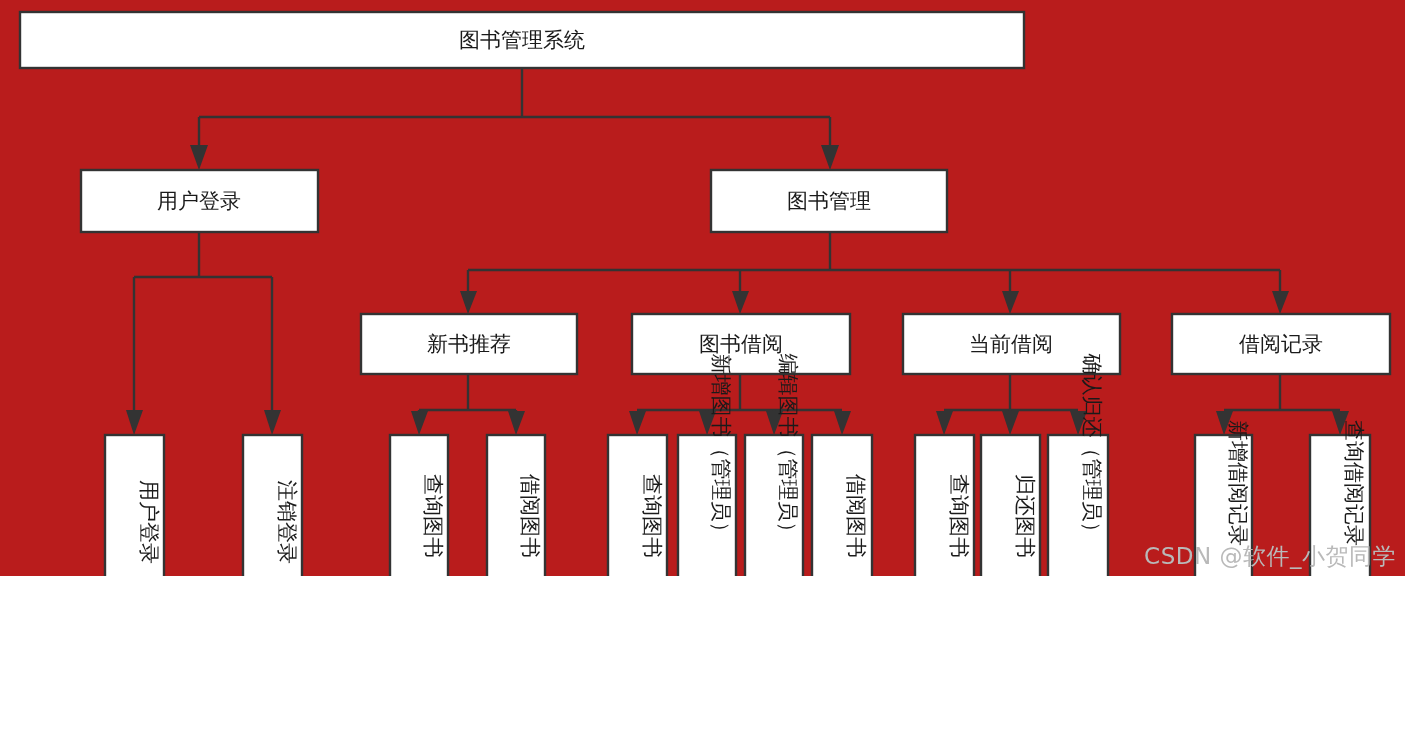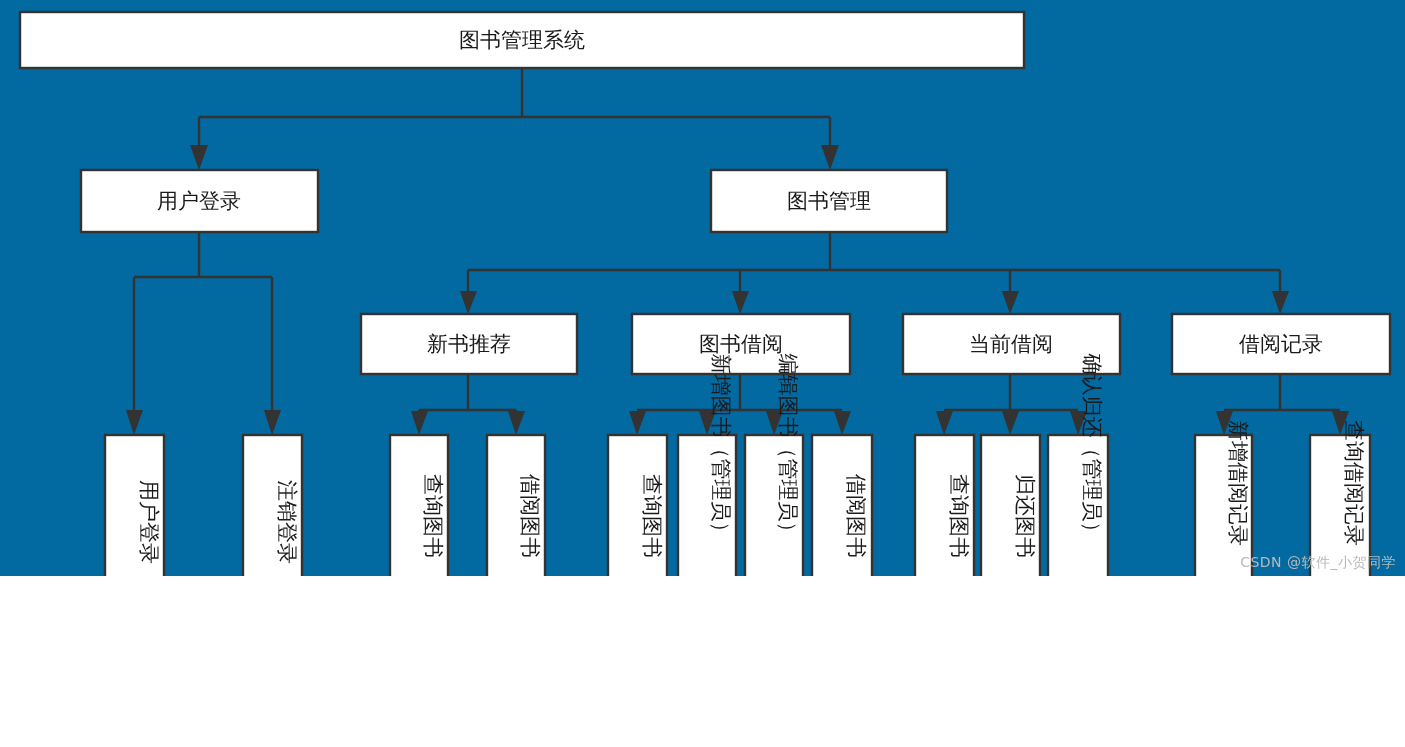--- a/index.html
+++ b/index.html
@@ -8,21 +8,21 @@
     padding: 0;
     background: #ffffff;
   }
   body {
     font-family: "DejaVu Sans", "Liberation Sans", sans-serif;
   }
   #diagram-root {
     position: relative;
     width: 1405px;
     height: 576px;
-    background: #0369a1;
+    background: #b91c1c;
     overflow: hidden;
   }
   svg.diagram-canvas {
     position: absolute;
     left: 0;
     top: 0;
     width: 1405px;
     height: 747px;
   }
   .node-box {
@@ -51,21 +51,21 @@
     font-family: "DejaVu Sans", "Liberation Sans", sans-serif;
     font-size: 21px;
     fill: #1a1a1a;
     text-anchor: middle;
   }
   .watermark-text {
     position: absolute;
     right: 9px;
     bottom: 4px;
     font-family: "DejaVu Sans", "Liberation Sans", sans-serif;
-    font-size: 14px;
+    font-size: 23px;
     color: #b9b9b9;
     letter-spacing: 0.5px;
     white-space: nowrap;
     pointer-events: none;
     user-select: none;
   }
 </style>
 </head>
 <body>
 

